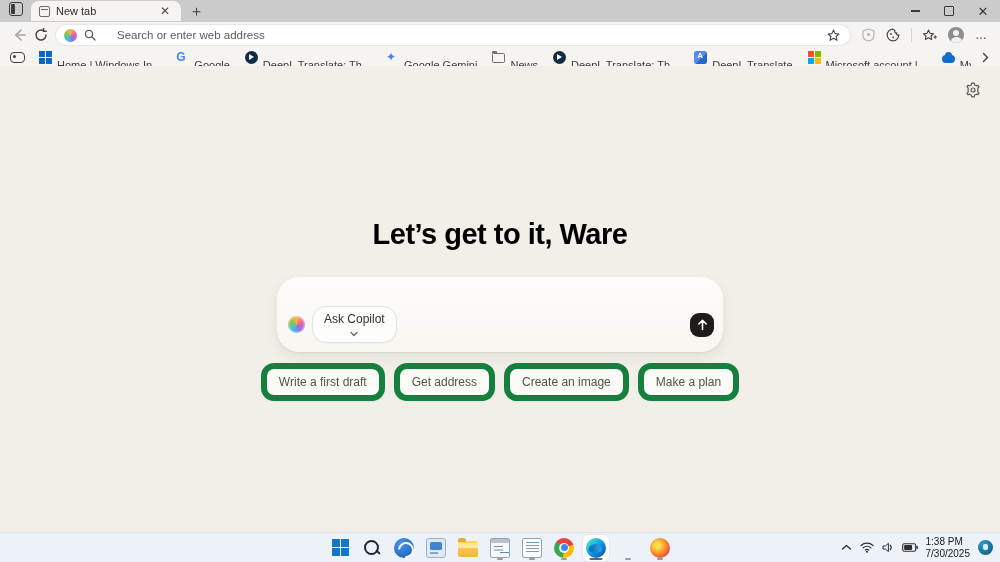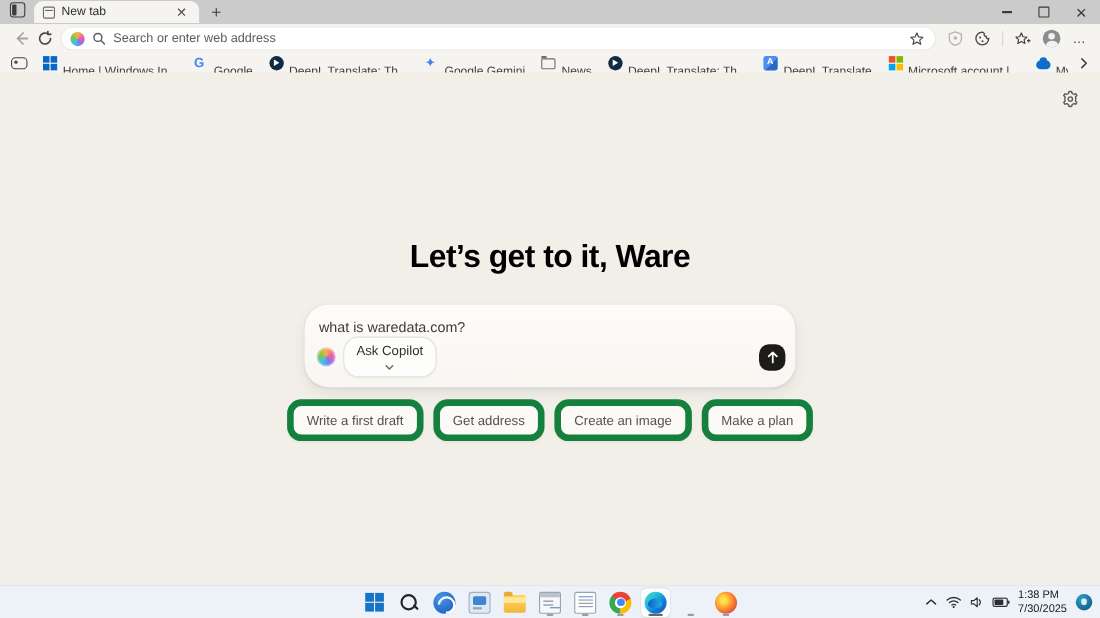--- a/index.html
+++ b/index.html
@@ -22,21 +22,21 @@
   .wc-min::before { content:""; width:9px; height:1.2px; background:#3a3a3a; }
   .wc-max::before { content:""; width:8px; height:8px; border:1.2px solid #3a3a3a; border-radius:1px; }
   .wc-close { font-size:13px; }
 
   
   .toolbar { position:absolute; top:22px; left:0; right:0; height:26px; background:#f6f4f1; display:flex; align-items:center; padding:0 8px; }
   .nav-ic { width:22px; height:22px; display:flex; align-items:center; justify-content:center; flex:none; }
   .addr { flex:1; height:20px; margin:0 8px 0 4px; background:#ffffff; border-radius:13px; display:flex; align-items:center; padding:0 8px; box-shadow:0 0 0 1px rgba(0,0,0,0.05); }
   .copilot-dot { width:13px; height:13px; border-radius:50%; background:conic-gradient(#f2b348,#ee5fa7,#8f6fe8,#3ac3e8,#8ac24a,#f2b348); flex:none; }
   .addr-search-ic { margin-left:7px; flex:none; }
-  .addr-text { font-size:11.5px; color:#5d5b58; margin-left:7px; flex:1; white-space:nowrap; overflow:hidden; }
+  .addr-text { font-size:11.5px; color:#5d5b58; margin-left:21px; flex:1; white-space:nowrap; overflow:hidden; }
   .addr-right { display:flex; align-items:center; gap:10px; padding-right:2px; }
   .tool-right { display:flex; align-items:center; gap:11px; padding:0 4px; }
   .sep { width:1px; height:14px; background:#d8d6d2; }
   .avatar { width:16px; height:16px; border-radius:50%; background:#8d8d8d; position:relative; overflow:hidden; }
   .avatar::before { content:""; position:absolute; left:5px; top:3px; width:6px; height:6px; border-radius:50%; background:#f1f1f1; }
   .avatar::after { content:""; position:absolute; left:2.5px; top:10px; width:11px; height:8px; border-radius:50% 50% 0 0; background:#f1f1f1; }
   .dots { font-size:12px; color:#3d3d3d; letter-spacing:1px; }
 
   
   .bookmarksbar { position:absolute; top:48px; left:0; right:0; height:18px; background:#f6f4f1; display:flex; align-items:center; font-size:11px; color:#3c3c3c; }
@@ -253,21 +253,20 @@
     <span class="page-gear">
       <svg width="16" height="16" viewBox="0 0 16 16">
           <path d="M8 1.2 L9.2 1.2 L9.7 3 A5 5 0 0 1 11.3 3.9 L13 3.2 L14 4.9 L12.7 6.2 A5 5 0 0 1 12.9 8 A5 5 0 0 1 12.7 9.8 L14 11.1 L13 12.8 L11.3 12.1 A5 5 0 0 1 9.7 13 L9.2 14.8 L6.8 14.8 L6.3 13 A5 5 0 0 1 4.7 12.1 L3 12.8 L2 11.1 L3.3 9.8 A5 5 0 0 1 3.1 8 A5 5 0 0 1 3.3 6.2 L2 4.9 L3 3.2 L4.7 3.9 A5 5 0 0 1 6.3 3 L6.8 1.2 Z" stroke="#565656" stroke-width="1.2" fill="none" stroke-linejoin="round"></path>
           <circle cx="8" cy="8" r="2" stroke="#565656" stroke-width="1.2" fill="none"></circle>
         </svg>
     </span>
 
     <h1 class="greeting">Let’s get to it, Ware</h1>
 
     <div class="composer">
-      <div class="composer-input">what is waredata.com?</div>
       <div class="composer-row">
         <span class="copilot-logo"></span>
         <button class="ask-pill">
           <span>Ask Copilot</span>
           <svg width="8" height="6" viewBox="0 0 8 6">
               <path d="M1 1.5 L4 4.5 L7 1.5" stroke="#6b6862" stroke-width="1.3" fill="none" stroke-linecap="round" stroke-linejoin="round"></path>
             </svg>
         </button>
         <button class="submit-btn">
           <svg width="11" height="12" viewBox="0 0 11 12">

